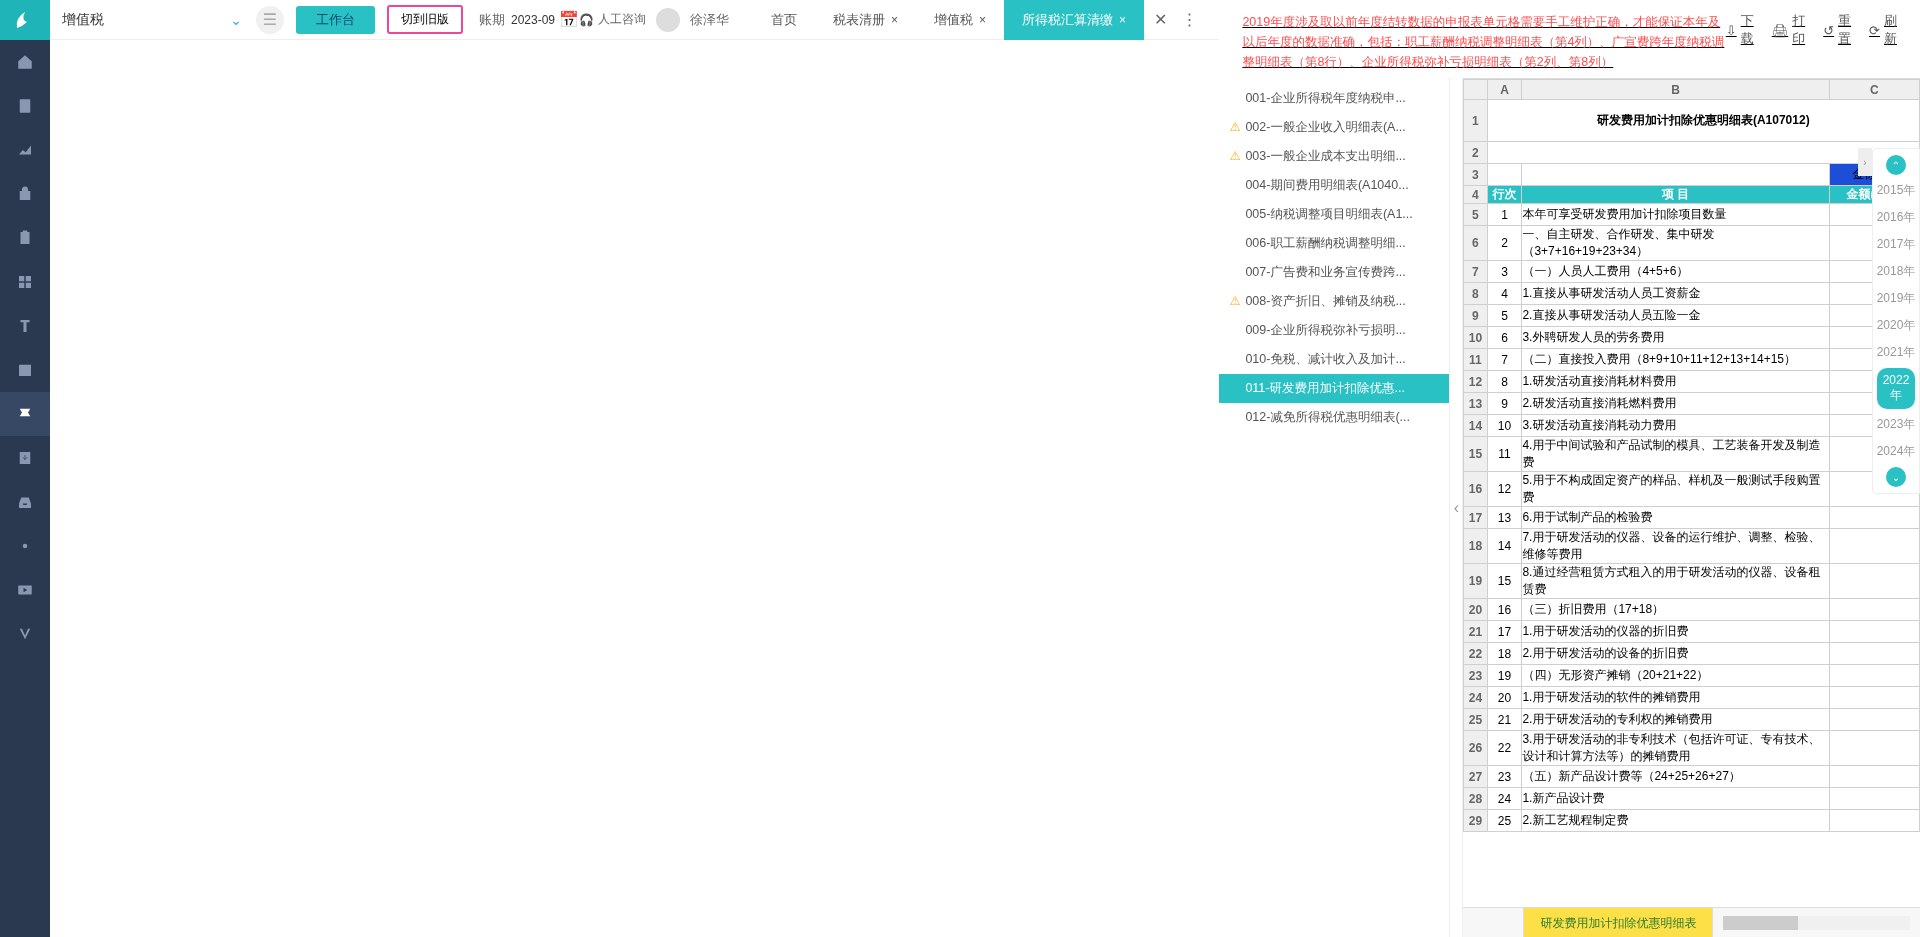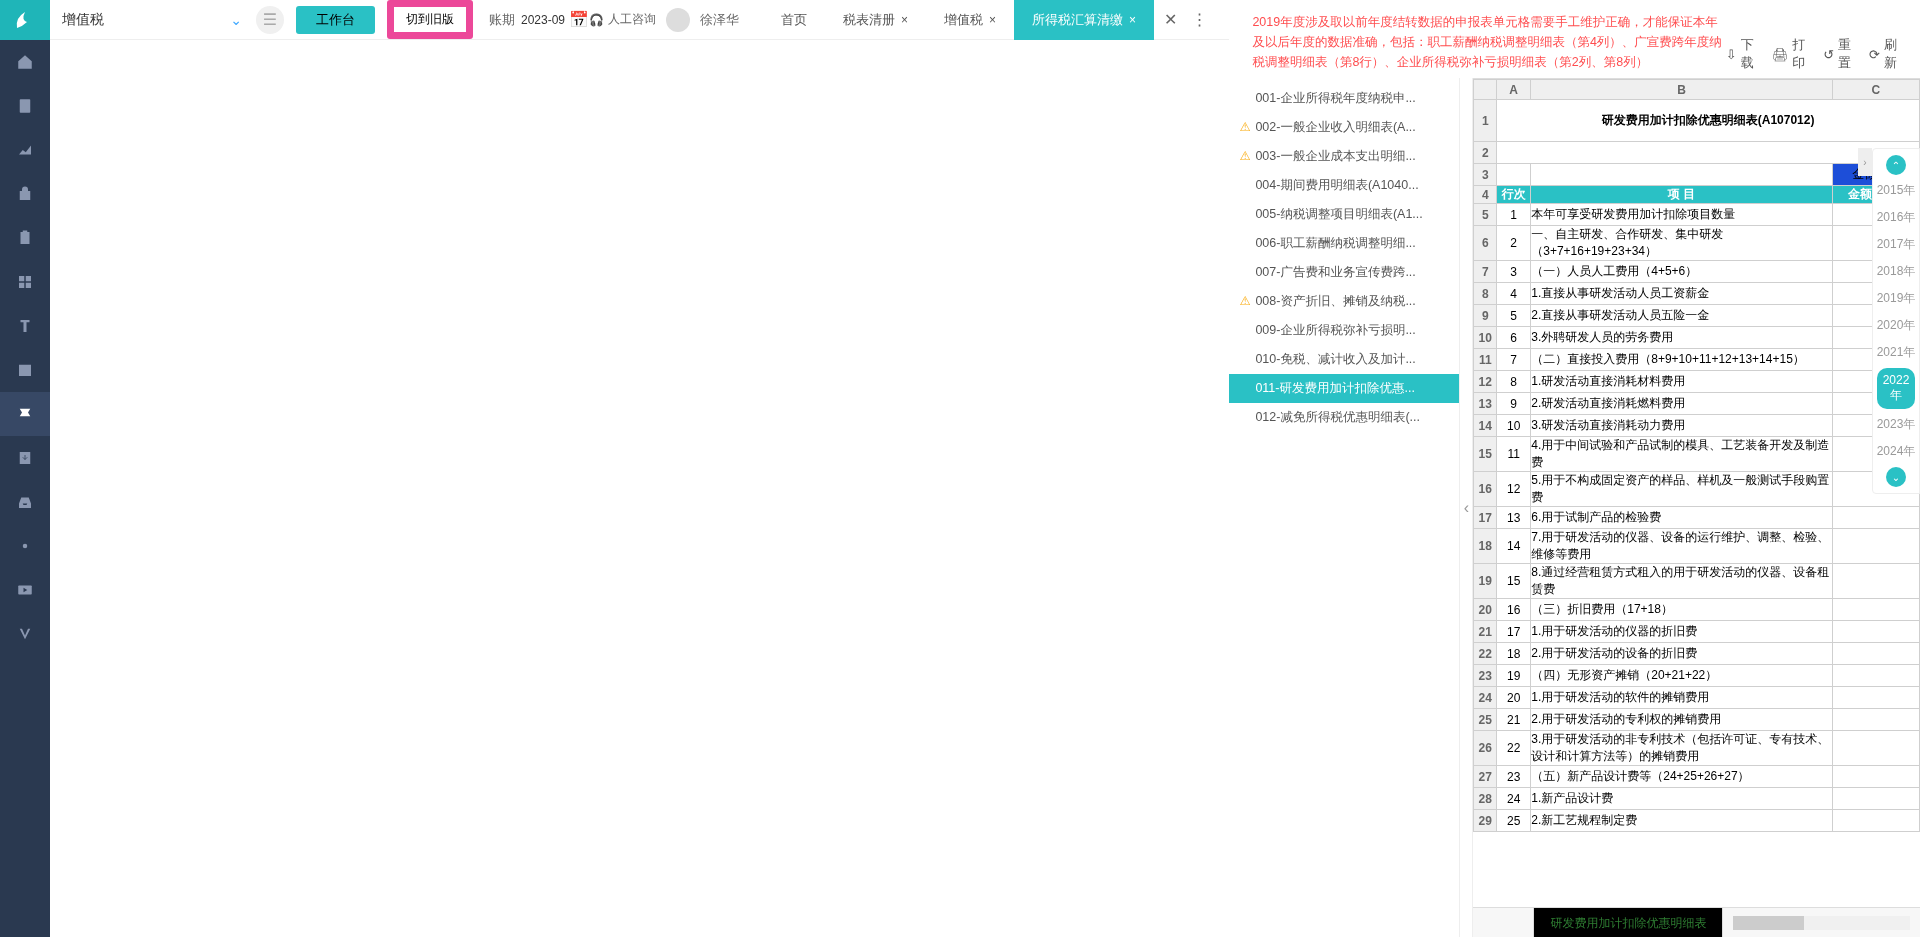--- a/index.html
+++ b/index.html
@@ -9,36 +9,36 @@
 .sidebar-left .logo { width: 50px; height: 40px; display: flex; align-items: center; justify-content: center; }
 .sidebar-left .logo svg { width: 24px; height: 24px; fill: #fff; }
 .sidebar-left .nav-item { width: 50px; height: 44px; display: flex; align-items: center; justify-content: center; color: #8a97b0; cursor: pointer; }
 .sidebar-left .nav-item.active { background: #374865; color: #fff; }
 .sidebar-left .nav-item svg { width: 18px; height: 18px; fill: currentColor; }
 .main { flex: 1; display: flex; flex-direction: row; background: #fff; }
 .topbar { height: 40px; background: #fff; display: flex; align-items: center; padding: 0 12px; border-bottom: 1px solid #eee; }
 .topbar .module-name { font-size: 14px; color: #333; margin-right: 8px; min-width: 180px; display: flex; align-items: center; }
 .topbar .chevron { color: #40a9ff; margin-left: auto; }
 .icon-circ { width: 28px; height: 28px; border-radius: 50%; background: #f0f0f0; display: flex; align-items: center; justify-content: center; margin: 0 6px; color: #aaa; }
-.btn-primary { background: #2ac1c5; color: #000000; border: none; padding: 5px 20px; border-radius: 3px; font-size: 13px; margin: 0 6px; cursor: pointer; }
-.btn-outline { background: #fff; border: 7px solid #ec4899; padding: 4px 12px; border-radius: 3px; font-size: 12px; margin: 0 6px; cursor: pointer; }
+.btn-primary { background: #2ac1c5; color: #0c4a6e; border: none; padding: 5px 20px; border-radius: 3px; font-size: 13px; margin: 0 6px; cursor: pointer; }
+.btn-outline { background: #fff; border: 2px solid #ec4899; padding: 4px 12px; border-radius: 3px; font-size: 12px; margin: 0 6px; cursor: pointer; }
 .period-label { font-size: 13px; color: #666; margin-left: 10px; }
 .period-value { font-size: 12px; color: #333; margin-left: 6px; }
 .cal-icon { color: #2ac1c5; margin-left: 4px; }
 .topbar-right { margin-left: auto; display: flex; align-items: center; gap: 10px; }
 .topbar-right .help { display: flex; align-items: center; gap: 4px; font-size: 12px; color: #666; cursor: pointer; }
 .topbar-right .avatar { width: 24px; height: 24px; border-radius: 50%; background: #ddd; }
 .topbar-right .username { font-size: 13px; color: #666; }
 .tabbar { height: 40px; background: #fff; display: flex; align-items: center; padding: 0 12px; border-bottom: 1px solid #eee; }
 .tab { padding: 0 18px; height: 40px; display: flex; align-items: center; font-size: 13px; color: #555; cursor: pointer; position: relative; }
 .tab.active { background: #2ac1c5; color: #fff; }
 .tab .close { margin-left: 6px; font-size: 12px; }
 .tabbar .close-all { margin-left: auto; color: #666; cursor: pointer; font-size: 16px; padding: 0 10px; display: flex; gap: 14px; }
 .content { flex: 1; display: flex; flex-direction: column; position: relative; }
-.notice-row { display: flex; padding: 12px 23px 0; align-items: flex-end; }
+.notice-row { display: flex; padding: 12px 23px 0; align-items: flex-start; text-decoration: underline; }
 .notice { color: #ff4d4f; font-size: 12.5px; line-height: 1.6; max-width: 820px; }
 .toolbar { margin-left: auto; display: flex; gap: 18px; }
 .toolbar .tbtn { display: flex; align-items: center; gap: 4px; font-size: 13px; color: #555; cursor: pointer; }
 .body-row { flex: 1; display: flex; overflow: hidden; margin-top: 6px; }
 .tree { width: 230px; padding: 6px 0; font-size: 12.5px; color: #555; overflow-y: auto; }
 .tree-item { padding: 6px 12px 6px 26px; cursor: pointer; white-space: nowrap; overflow: hidden; text-overflow: ellipsis; position: relative; }
 .tree-item.active { background: #2ac1c5; color: #fff; }
 .tree-item .warn { position: absolute; left: 10px; color: #faad14; }
 .collapse-handle { width: 14px; display: flex; align-items: center; justify-content: center; background: #fff; border-left: 1px solid #eee; border-right: 1px solid #eee; cursor: pointer; color: #999; }
 .sheet-wrap { flex: 1; display: flex; flex-direction: column; overflow: hidden; border-top: 1px solid #ddd; }
@@ -48,21 +48,21 @@
 .rowhdr, .colhdr, .corner { background: #efefef; color: #666; text-align: center; }
 .corner { width: 34px; height: 20px; }
 .colhdr { height: 20px; }
 .rowhdr { width: 34px; text-align: center; }
 .cell { background: #fff; height: 22px; padding: 2px 6px; }
 .title-cell { height: 42px; text-align: center; font-size: 16px; font-weight: bold; background: #fff; margin-top: 48px; }
 .unit-cell { text-align: right; padding-right: 10px; background: #1d4ed8; }
 .hdr-teal { background: #2ac1c5; color: #fff; text-align: center; font-weight: bold; height: 18px; }
 .rownum { text-align: center; }
 .sheet-tabs { height: 30px; display: flex; align-items: center; border-top: 1px solid #ddd; background: #f7f7f7; }
-.sheet-tabs .stab { padding: 7px 16px; font-size: 12px; border: 1px solid #ddd; border-bottom: none; background: #000000; margin-left: 60px; color: #2e7d32; cursor: pointer; }
+.sheet-tabs .stab { padding: 7px 16px; font-size: 12px; border: 1px solid #ddd; border-bottom: none; background: #fde047; margin-left: 60px; color: #2e7d32; cursor: pointer; }
 .hscroll { flex: 1; height: 14px; margin: 0 10px; background: #f0f0f0; position: relative; }
 .hscroll .thumb { position: absolute; left: 0; top: 0; width: 40%; height: 100%; background: #ccc; }
 .year-rail { position: absolute; right: 0; top: 148px; width: 48px; background: #fff; border: 1px solid #eee; display: flex; flex-direction: column; align-items: center; padding: 4px 0; border-radius: 4px 0 0 4px; }
 .year-rail .yr { font-size: 12px; color: #999; padding: 5px 0; cursor: pointer; width: 100%; text-align: center; }
 .year-rail .yr.on { background: #2ac1c5; color: #fff; border-radius: 10px; margin: 2px 4px; width: calc(100% - 8px); }
 .year-rail .arrow { width: 20px; height: 20px; border-radius: 50%; background: #2ac1c5; color: #fff; display: flex; align-items: center; justify-content: center; font-size: 10px; margin: 2px 0; cursor: pointer; }
 .expand-handle { position: absolute; right: 48px; top: 148px; width: 14px; height: 28px; background: #eee; display: flex; align-items: center; justify-content: center; color: #999; cursor: pointer; font-size: 10px; }
 </style>
 </head>
 <body>

